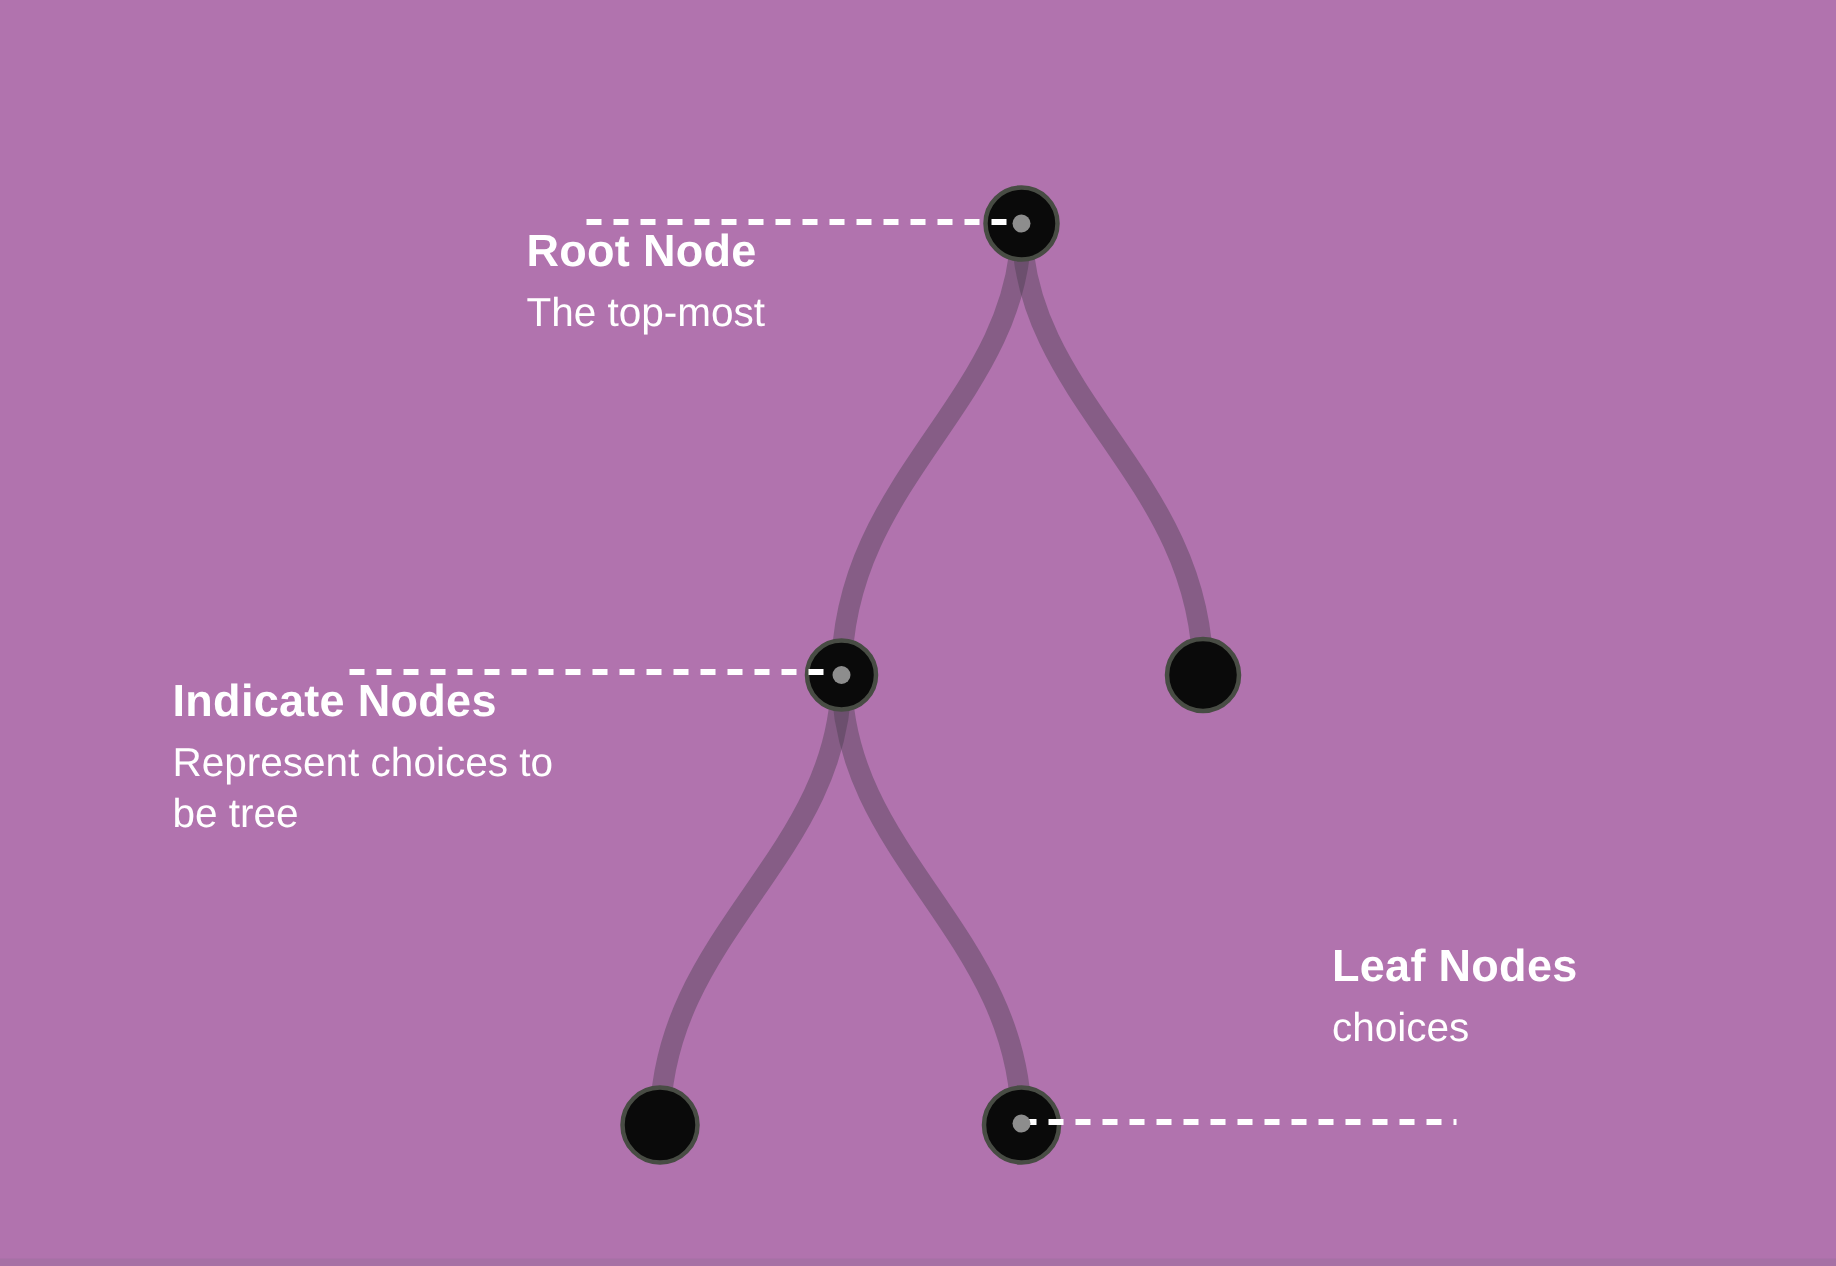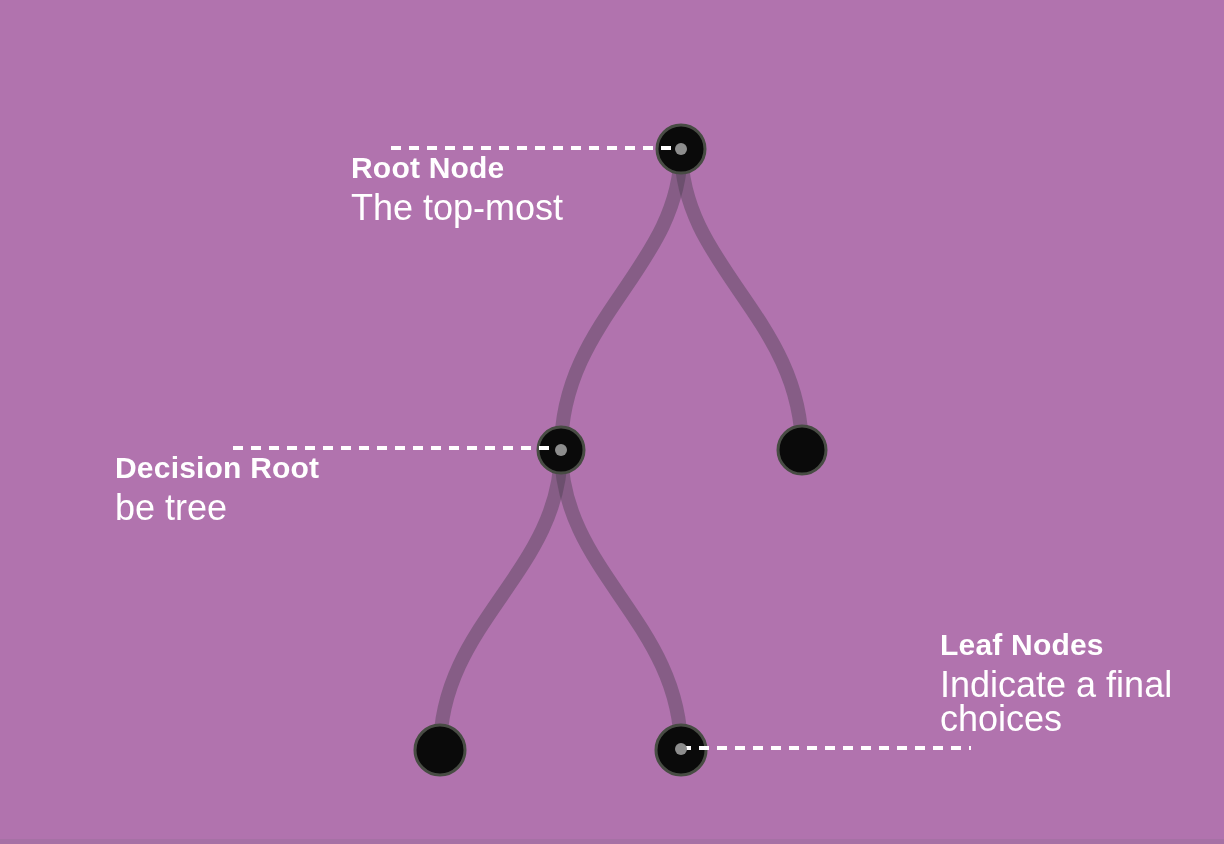--- a/index.html
+++ b/index.html
@@ -44,27 +44,27 @@
   }
   .label-title {
     font-weight: bold;
     font-size: 30px;
     line-height: 36px;
     letter-spacing: 0.2px;
     margin-bottom: 5px;
     white-space: nowrap;
   }
   .label-line {
-    font-size: 36px;
+    font-size: 27px;
     line-height: 34px;
     white-space: nowrap;
   }
   .root-label { left: 315px; top: 150px; margin-left: 36px; }
   .decision-label { left: 115px; top: 450px; }
-  .leaf-label { left: 940px; top: 627px; }
+  .leaf-label { left: 888px; top: 627px; }
   .bottom-edge {
     position: absolute;
     left: 0; right: 0; bottom: 0;
     height: 5px;
     background: var(--bottom_edge, #a671a5);
   }
 </style>
 </head>
 <body>
 
@@ -95,25 +95,25 @@
       <circle class="pointer-dot" cx="681" cy="749" r="6"></circle>
     </g>
   </svg>
 
   <div class="label root-label">
     <div class="label-title">Root Node</div>
     <div class="label-line">The top-most</div>
   </div>
 
   <div class="label decision-label">
-    <div class="label-title">Decision Root</div>
+    <div class="label-title">Indicate Nodes</div>
+    <div class="label-line">Represent choices to</div>
     <div class="label-line">be tree</div>
   </div>
 
   <div class="label leaf-label">
     <div class="label-title">Leaf Nodes</div>
-    <div class="label-line">Indicate a final</div>
     <div class="label-line">choices</div>
   </div>
 
   <div class="bottom-edge"></div>
 
 </div>
 
 </body></html>

